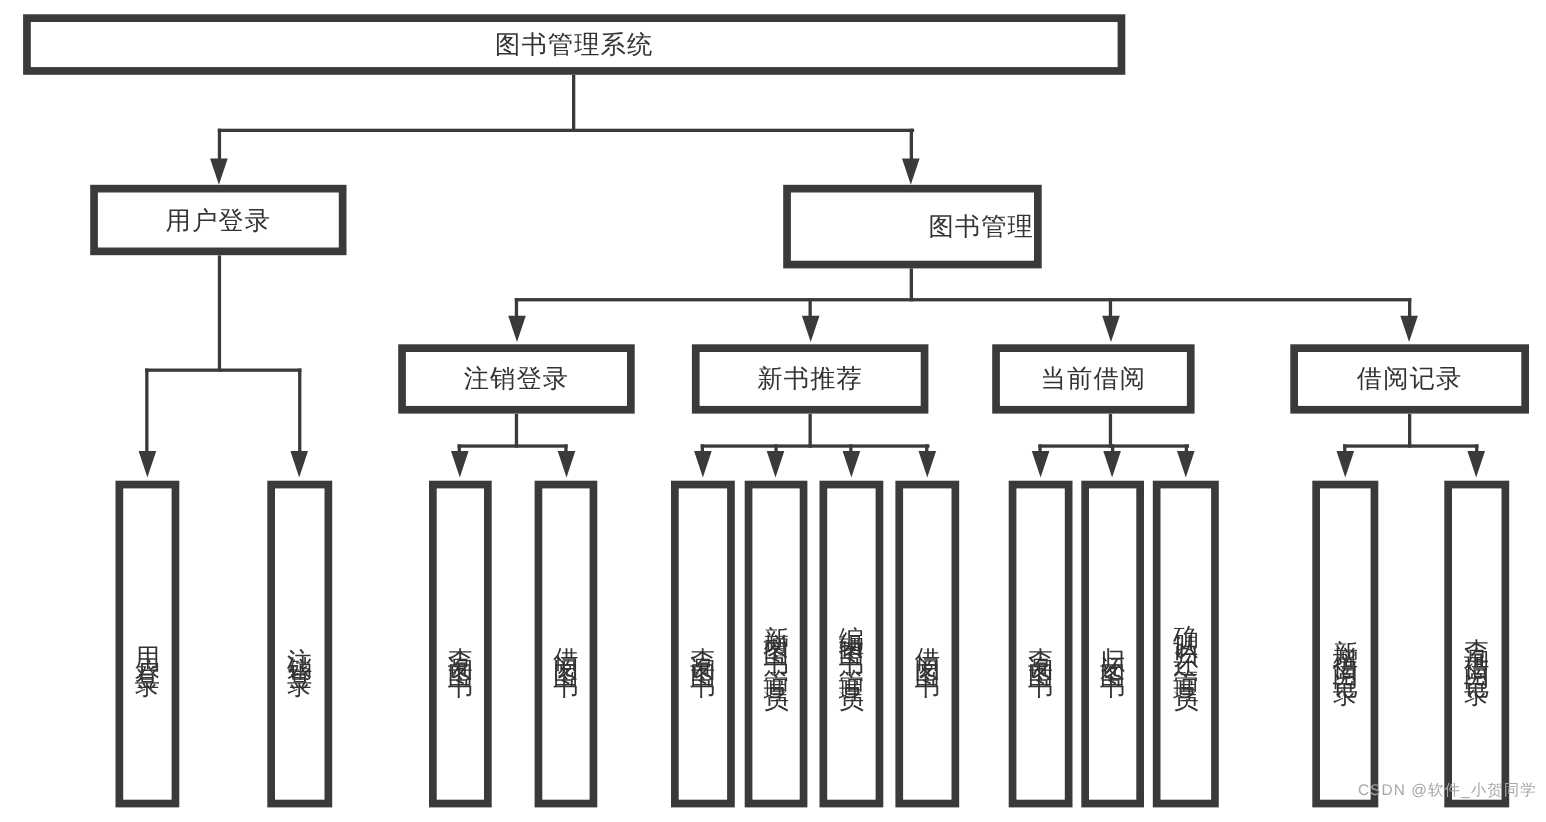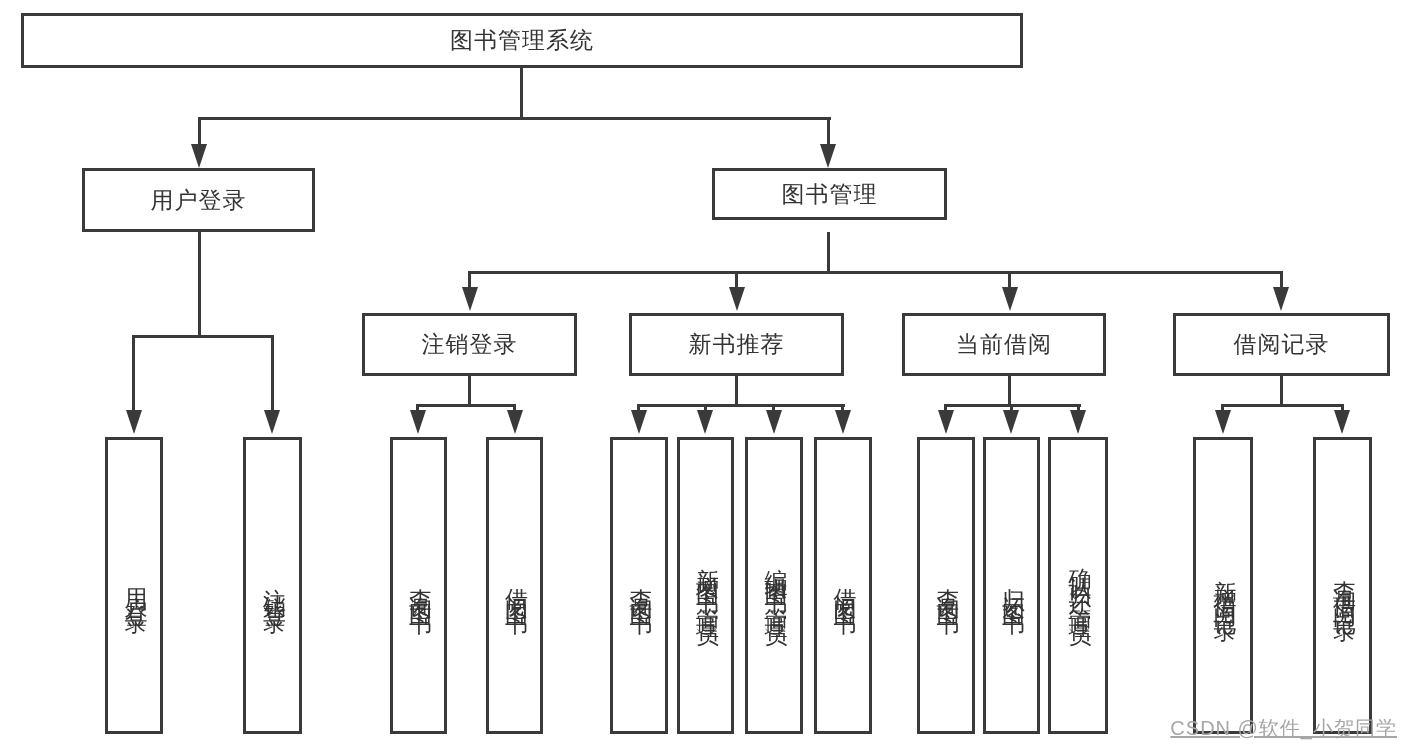--- a/index.html
+++ b/index.html
@@ -7,28 +7,27 @@
     position: relative;
     width: 1405px;
     height: 747px;
     background: #ffffff;
     font-family: "Liberation Sans", "DejaVu Sans", sans-serif;
     overflow: hidden;
   }
   .node {
     position: absolute;
     box-sizing: border-box;
-    border: 3px solid #4c1d95;
+    border: 7px solid #4c1d95;
     background: #ffffff;
     color: #333333;
     display: flex;
     align-items: center;
     justify-content: center;
     text-align: center;
-    font-family: Liberation Mono, monospace;
   }
   .node .lbl-h {
     font-size: 23px;
     letter-spacing: 1px;
     white-space: nowrap;
   }
   .node .lbl-v {
     writing-mode: vertical-rl;
     text-orientation: mixed;
     font-size: 23px;
@@ -44,26 +43,25 @@
     position: absolute;
     width: 0;
     height: 0;
     border-left: 8px solid transparent;
     border-right: 8px solid transparent;
     border-top: 24px solid #3a3a3a;
   }
   .watermark {
     position: absolute;
     right: 8px;
-    bottom: 5px;
-    font-size: 20px;
+    bottom: 19px;
+    font-size: 14px;
     color: #a6a6a6;
     letter-spacing: 1px;
     white-space: nowrap;
-    text-decoration: underline;
   }
 </style>
 </head>
 <body>
 
 <div class="stage" style="background: rgb(255, 255, 255);">
   <div id="connector-layer">
       <div class="line" style="left: 520px; top: 68px; width: 3px; height: 52px; background: rgb(58, 58, 58);"></div>
       <div class="line" style="left: 198px; top: 117px; width: 633px; height: 3px; background: rgb(58, 58, 58);"></div>
       <div class="line" style="left: 198px; top: 117px; width: 3px; height: 36px; background: rgb(58, 58, 58);"></div>
@@ -117,30 +115,30 @@
       <div class="arrow" style="left: 1215px; top: 410px; border-top-color: rgb(58, 58, 58);"></div>
       <div class="arrow" style="left: 1334px; top: 410px; border-top-color: rgb(58, 58, 58);"></div>
     </div>
   <div id="nodes-layer">
       <div class="node" style="left: 21px; top: 13px; width: 1002px; height: 55px; border-color: rgb(58, 58, 58); color: rgb(51, 51, 51);">
         <span class="lbl-h">图书管理系统</span>
       </div>
       <div class="node" style="left: 82px; top: 168px; width: 233px; height: 64px; border-color: rgb(58, 58, 58); color: rgb(51, 51, 51);">
         <span class="lbl-h">用户登录</span>
       </div>
-      <div class="node" style="left: 712px; top: 168px; width: 235px; height: 52px; border-color: rgb(58, 58, 58); color: rgb(51, 51, 51);">
+      <div class="node" style="left: 712px; top: 168px; width: 235px; height: 76px; border-color: rgb(58, 58, 58); color: rgb(51, 51, 51); justify-content: flex-end;">
         <span class="lbl-h">图书管理</span>
       </div>
       <div class="node" style="left: 362px; top: 313px; width: 215px; height: 63px; border-color: rgb(58, 58, 58); color: rgb(51, 51, 51);">
         <span class="lbl-h">注销登录</span>
       </div>
       <div class="node" style="left: 629px; top: 313px; width: 215px; height: 63px; border-color: rgb(58, 58, 58); color: rgb(51, 51, 51);">
         <span class="lbl-h">新书推荐</span>
       </div>
-      <div class="node" style="left: 902px; top: 313px; width: 204px; height: 63px; border-color: rgb(58, 58, 58); color: rgb(51, 51, 51);">
+      <div class="node" style="left: 902px; top: 313px; width: 184px; height: 63px; border-color: rgb(58, 58, 58); color: rgb(51, 51, 51);">
         <span class="lbl-h">当前借阅</span>
       </div>
       <div class="node" style="left: 1173px; top: 313px; width: 217px; height: 63px; border-color: rgb(58, 58, 58); color: rgb(51, 51, 51);">
         <span class="lbl-h">借阅记录</span>
       </div>
       <div class="node" style="left: 105px; top: 437px; width: 58px; height: 297px; border-color: rgb(58, 58, 58); color: rgb(51, 51, 51);">
         <span class="lbl-v">用户登录</span>
       </div>
       <div class="node" style="left: 243px; top: 437px; width: 59px; height: 297px; border-color: rgb(58, 58, 58); color: rgb(51, 51, 51);">
         <span class="lbl-v">注销登录</span>

